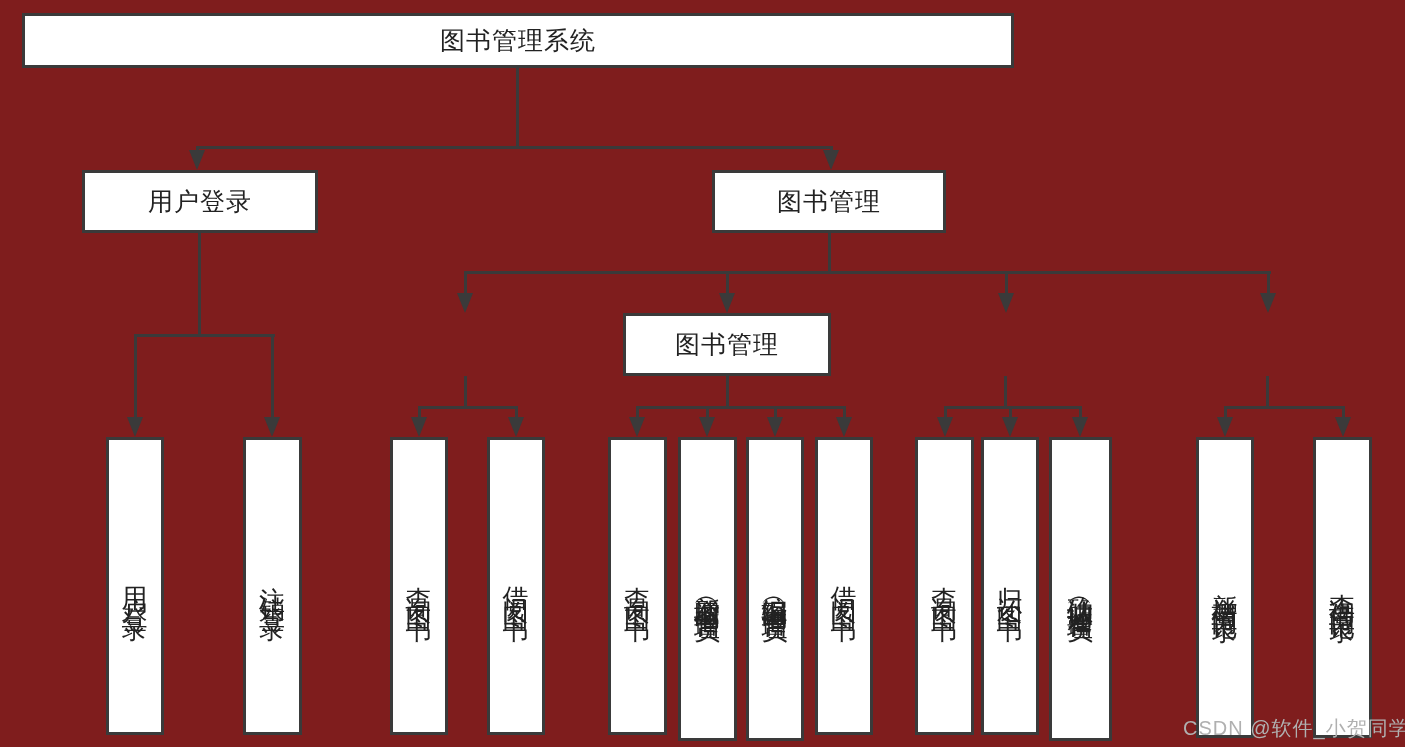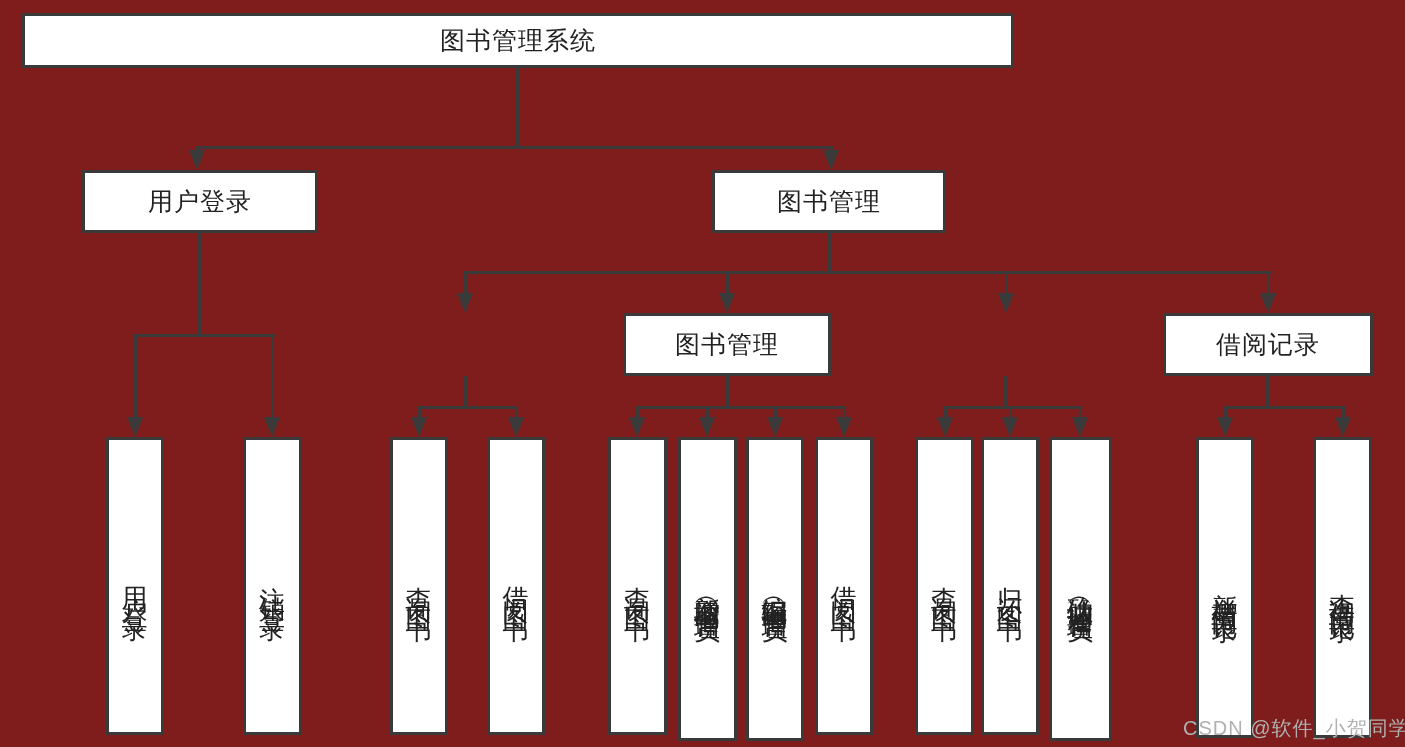--- a/index.html
+++ b/index.html
@@ -132,23 +132,20 @@
   <div class="hbox" style="left:82px;top:170px;width:236px;height:63px;">
     <span>用户登录</span>
   </div>
   <div class="hbox" style="left:712px;top:170px;width:234px;height:63px;">
     <span>图书管理</span>
   </div>
 
   <div class="hbox" style="left:623px;top:313px;width:208px;height:63px;">
     <span>图书管理</span>
   </div>
-  <div class="hbox" style="left:1163px;top:313px;width:210px;height:63px;">
-    <span>借阅记录</span>
-  </div>
 
   <div class="vbox v-short" style="left:106px;top:437px;width:58px;height:298px;">
     <span>用户登录</span>
   </div>
   <div class="vbox v-short" style="left:243px;top:437px;width:59px;height:298px;">
     <span>注销登录</span>
   </div>
 
   <div class="vbox v-short" style="left:390px;top:437px;width:58px;height:298px;">
     <span>查询图书</span>

